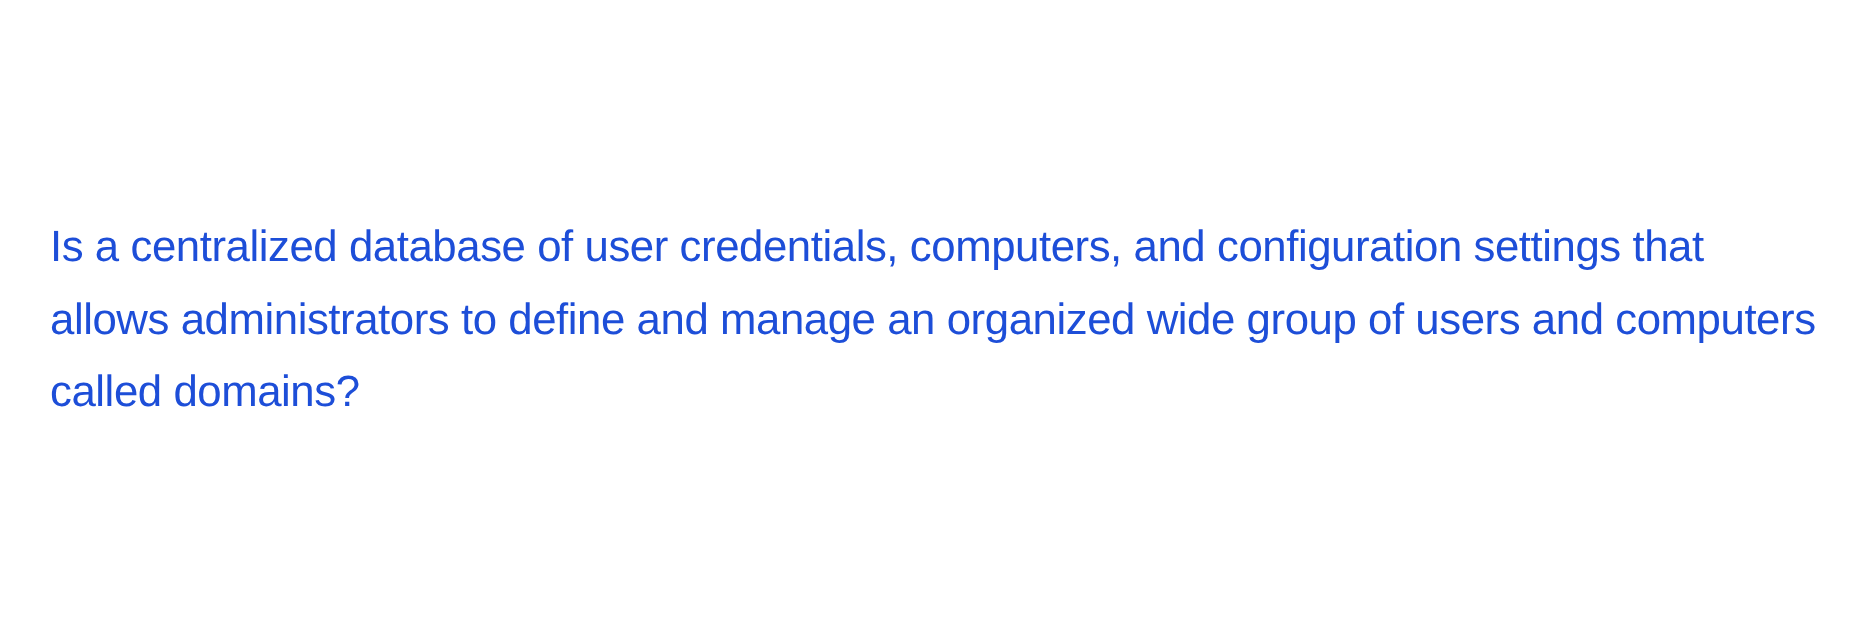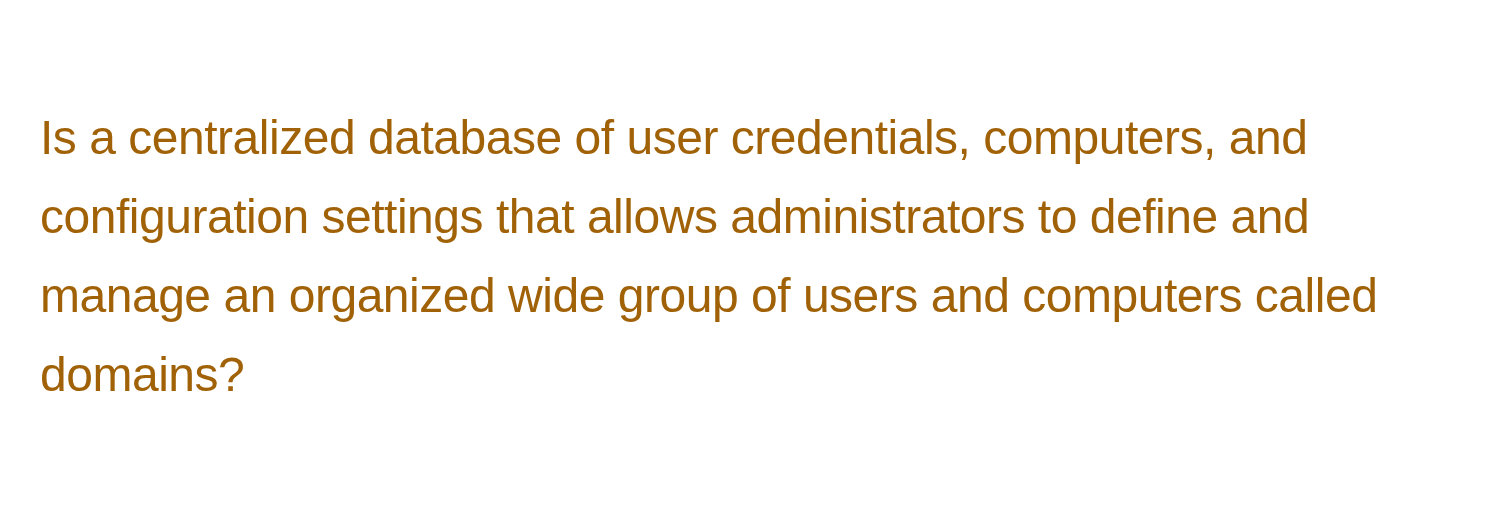--- a/index.html
+++ b/index.html
@@ -10,23 +10,23 @@
     body {
       width: 1500px;
       height: 512px;
       background: #ffffff;
       display: flex;
       align-items: center;
       padding: 0 40px;
       font-family: -apple-system, BlinkMacSystemFont, "Segoe UI", Helvetica, Arial, sans-serif;
     }
     .question-text {
-      font-size: 48px;
+      font-size: 35px;
       line-height: 1.65;
-      color: #a16207;
+      color: #1d4ed8;
       font-weight: 400;
       letter-spacing: -0.01em;
     }
   </style>
 </head>
 <body>
 
 <p class="question-text">Is a centralized database of user credentials, computers, and configuration settings that allows administrators to define and manage an organized wide group of users and computers called domains?</p>
 
 </body></html>

